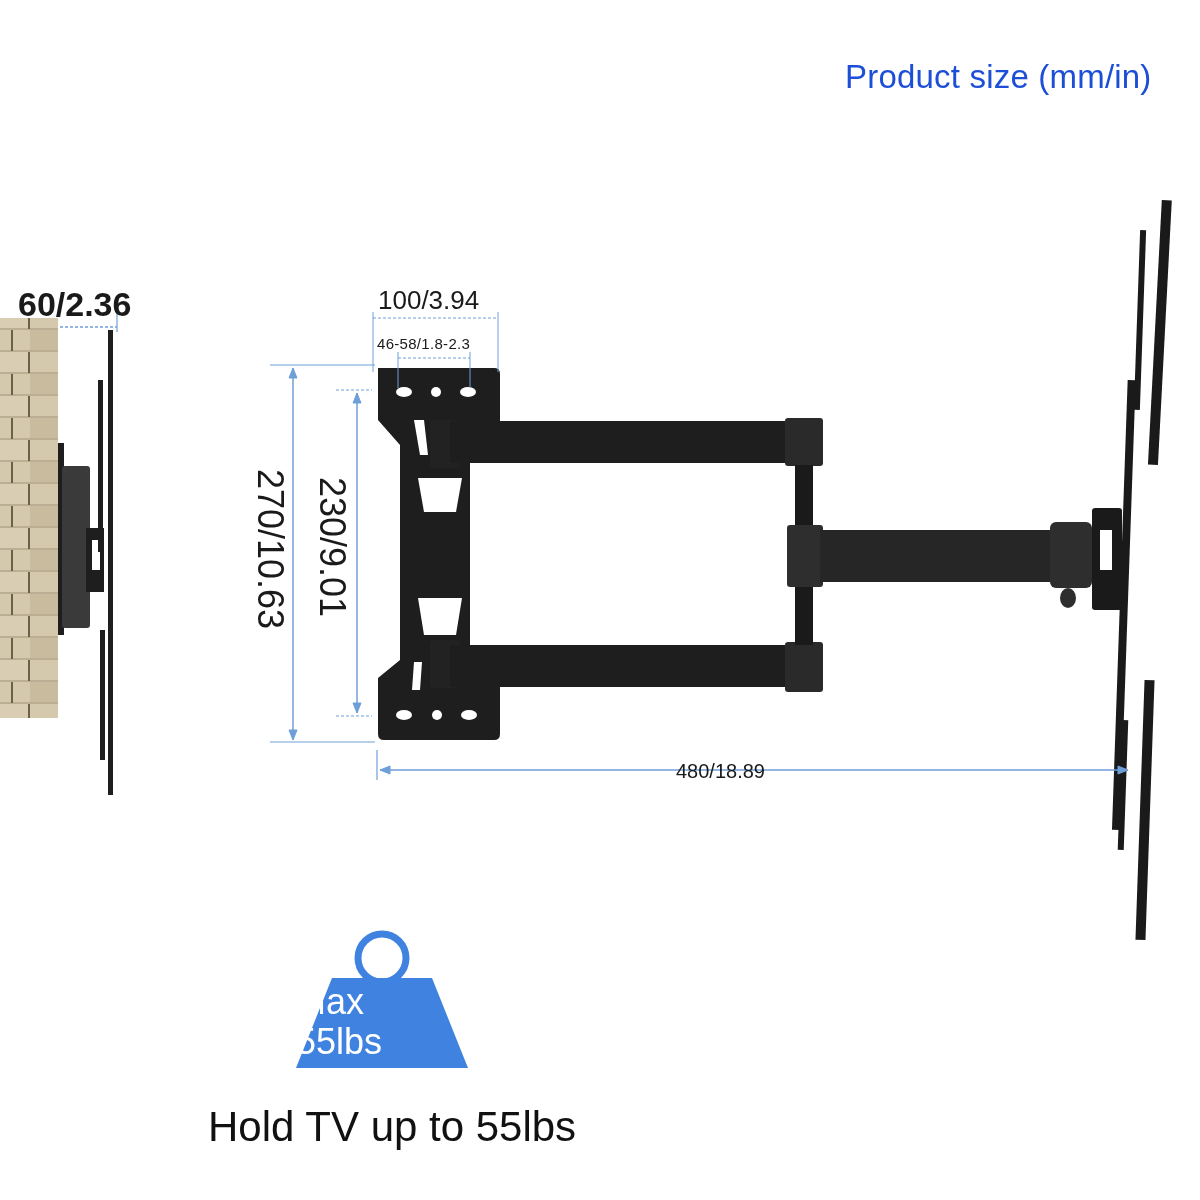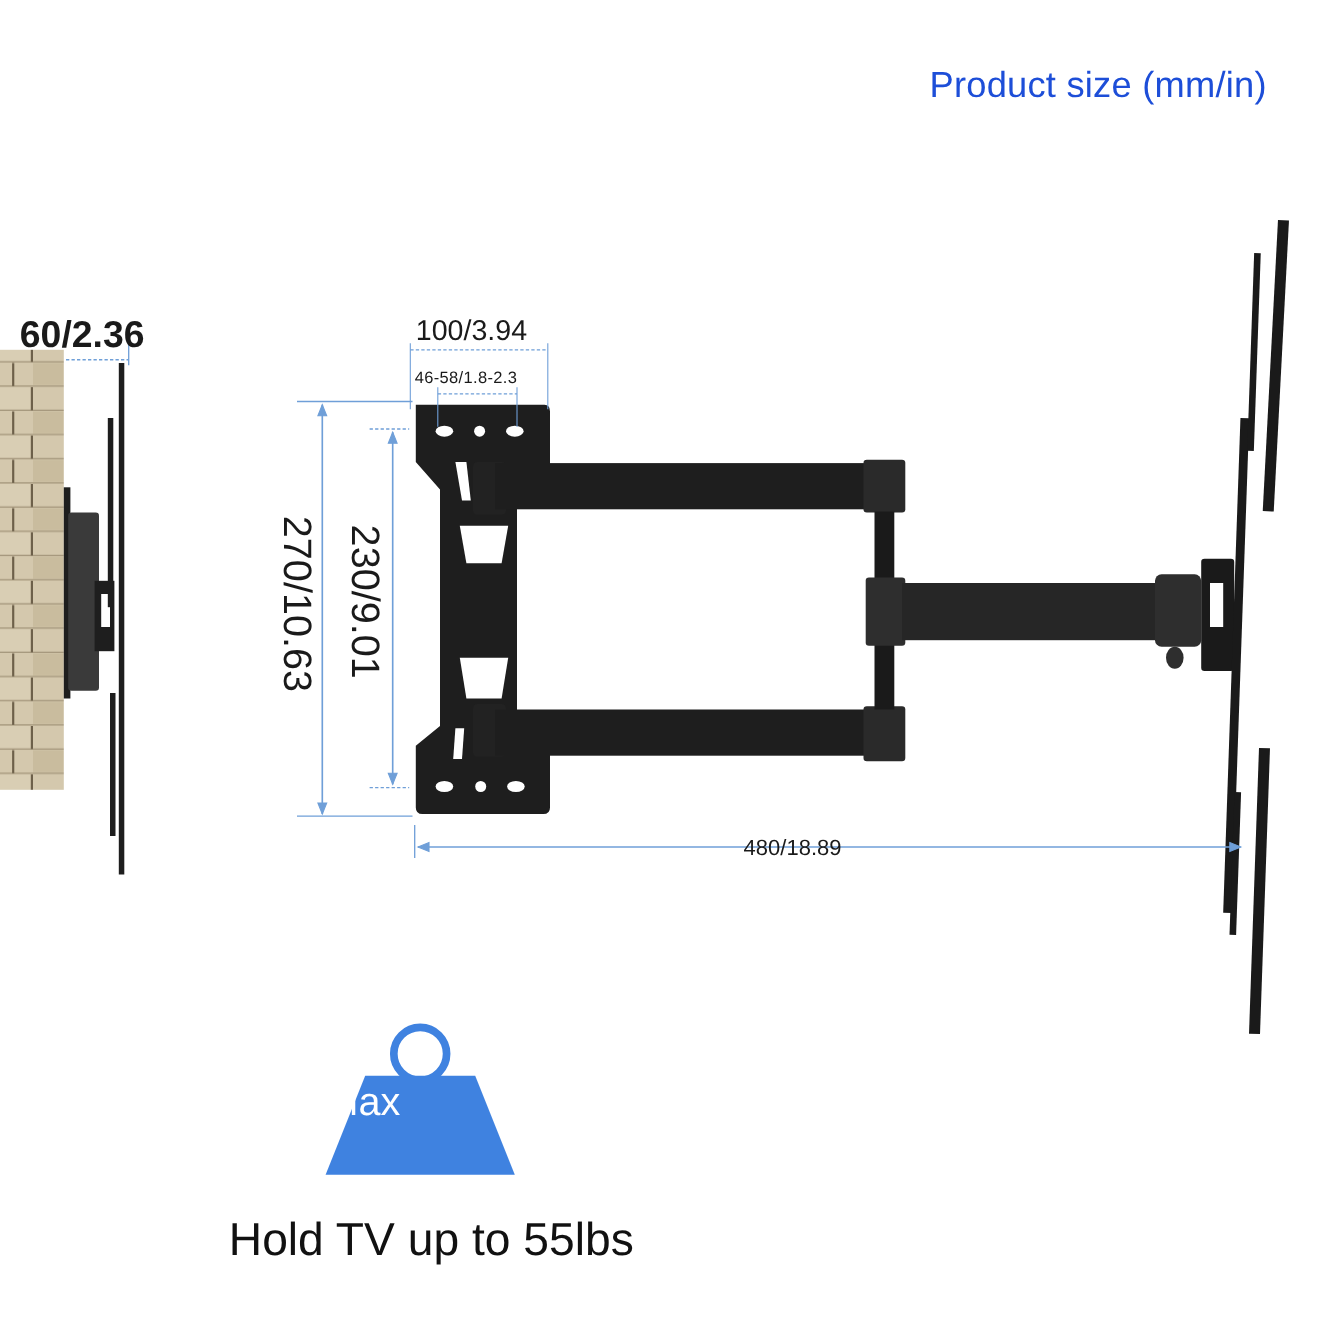--- a/index.html
+++ b/index.html
@@ -122,20 +122,21 @@
   </g>
 
   <g>
     <circle cx="382" cy="958" r="24" fill="none" stroke="#3f82e0" stroke-width="7"></circle>
     <path d="M332 978 L432 978 L468 1068 L296 1068 Z" fill="#3f82e0"></path>
   </g>
 </svg>
 
 <div class="abs" style="left:296px; top:982px; width:172px; text-align:left; color:#fff; font-size:36px; line-height:40px;">
   <div>Max</div>
+  <div>55lbs</div>
 </div>
 
 <div class="abs caption">Hold TV up to 55lbs</div>
 
 <div class="abs dim-text" style="left:18px; top:285px; font-size:34px;font-weight:bold;">60/2.36</div>
 <div class="abs dim-text" style="left:378px; top:285px; font-size:26px;text-align:right;">100/3.94</div>
 <div class="abs dim-small" style="left:377px; top:335px;">46-58/1.8-2.3</div>
 <div class="abs dim-text" style="left:676px; top:724px; font-size:20px;margin-top:36px;">480/18.89</div>
 
 <div class="abs vtext" style="left:175px; top:528px; width:190px; text-align:center;">270/10.63</div>

